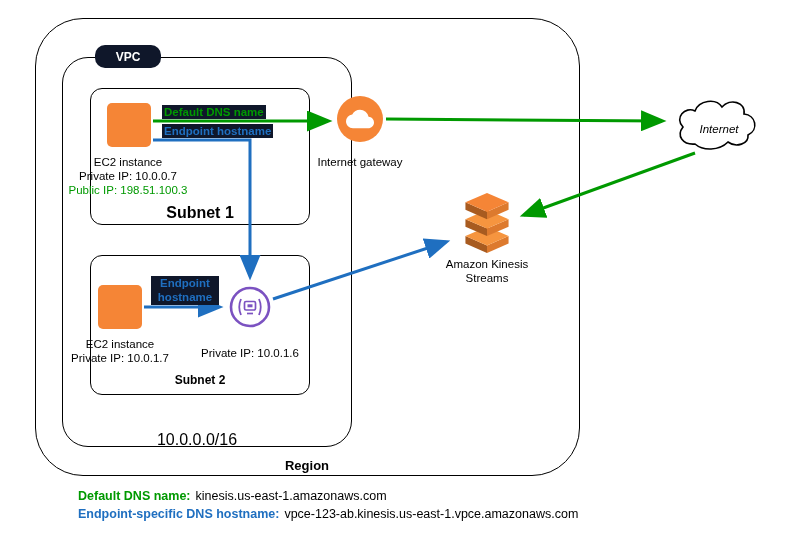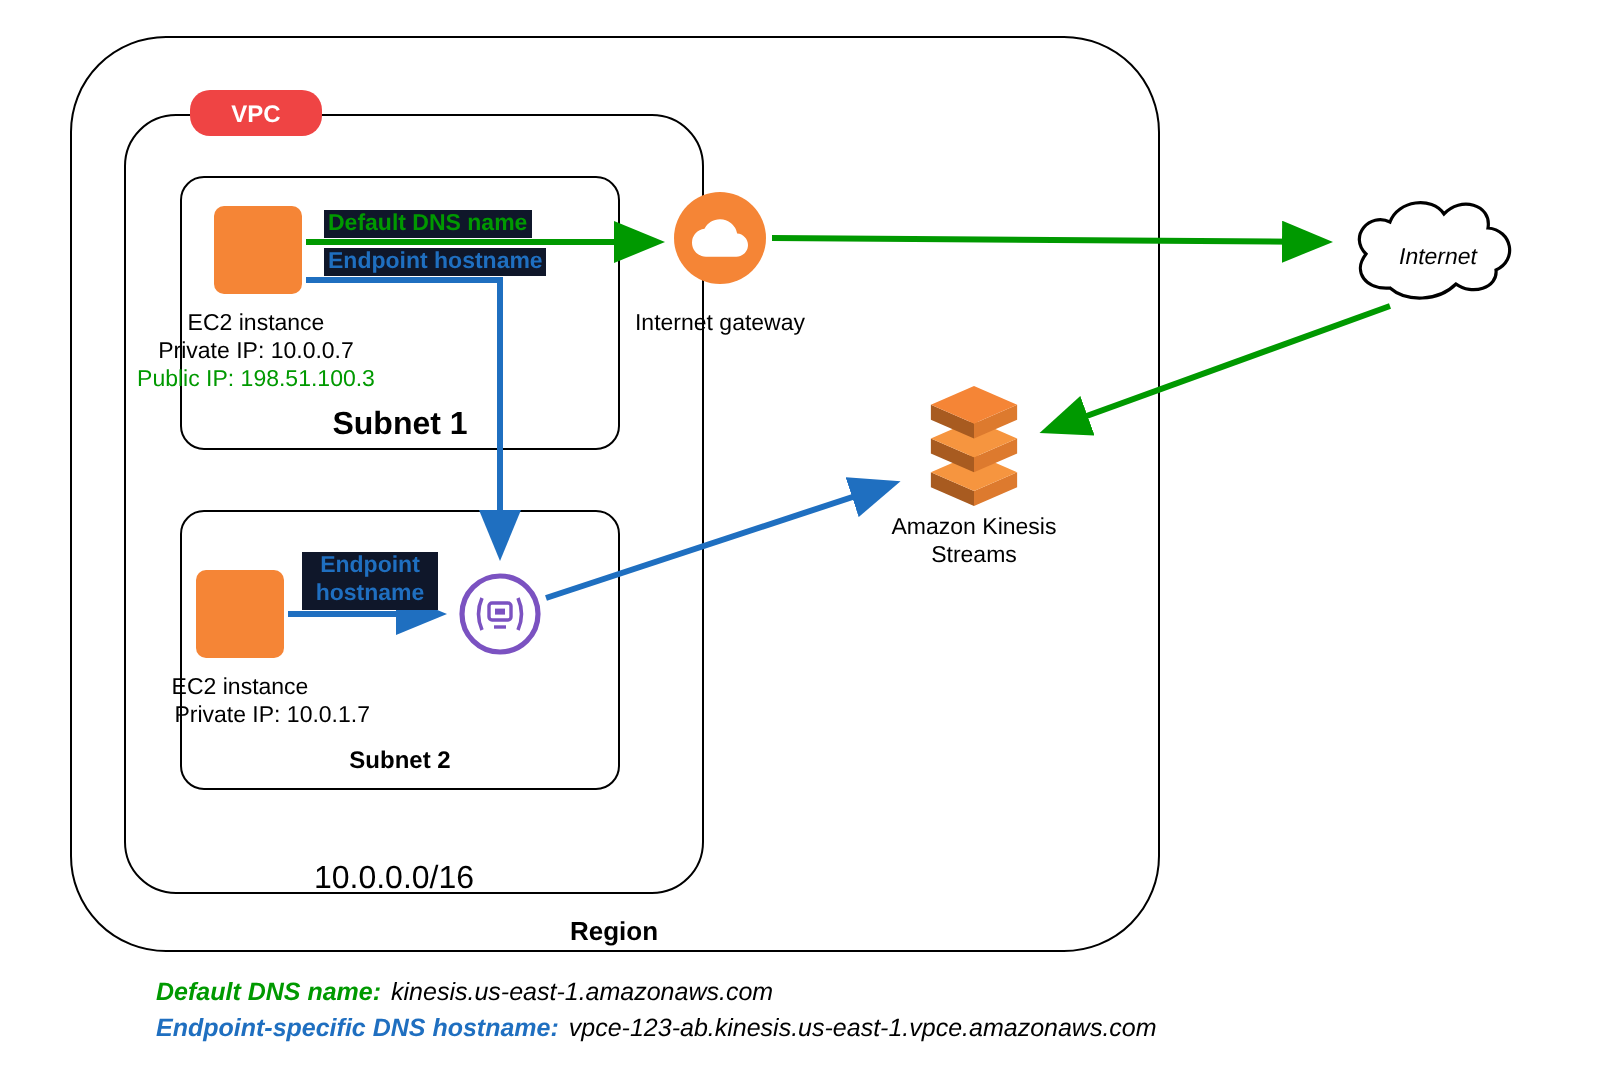--- a/index.html
+++ b/index.html
@@ -14,23 +14,23 @@
   .subnet{border-radius:12px;}
   .lbl{font-size:11.5px;line-height:1.25;text-align:center;white-space:nowrap;}
   .lbl-wrap{white-space:normal;}
   .bold{font-weight:bold;}
   .green{color:#009900;}
   .blue{color:#1F6FC0;}
   .onwhite{background:#0f172a;padding:0 2px;}
   .ec2-icon{width:44px;height:44px;background:#F58536;border-radius:5px;}
   .igw-circle{width:46px;height:46px;border-radius:50%;background:#F58536;
     display:flex;align-items:center;justify-content:center;}
-  .vpc-tab{width:66px;height:23px;background:#ef4444;border-radius:10px;
+  .vpc-tab{width:66px;height:23px;background:#0f172a;border-radius:10px;
     color:#fff;font-weight:bold;font-size:12px;display:flex;align-items:center;justify-content:center;}
-  .legend-line{font-size:12.5px;white-space:nowrap;font-style:italic;}
+  .legend-line{font-size:12.5px;white-space:nowrap;}
   .legend-line .val{margin-left:5px;color:#000;font-weight:normal;}
   svg{display:block;}
   .arrows{pointer-events:none;}
 </style>
 </head>
 <body>
 
 <div class="canvas">
 
   <div class="abs box region" style="left:35px;top:18px;width:545px;height:458px;"></div>
@@ -101,32 +101,33 @@
 
     <polygon points="9,14 32,24 32,32 9,22" fill="#A85B20"></polygon>
     <polygon points="32,24 55,14 55,22 32,32" fill="#DD7A2E"></polygon>
     <polygon points="32,4 55,14 32,24 9,14" fill="#F58536"></polygon>
   </svg>
   <div class="abs lbl" style="left:427px;top:257px;width:120px;">Amazon Kinesis</div>
   <div class="abs lbl" style="left:427px;top:271px;width:120px;">Streams</div>
 
   <div class="abs ec2-icon" style="left:98px;top:285px;"></div>
   <div class="abs lbl" style="left:60px;top:337px;width:120px;">EC2 instance</div>
-  <div class="abs lbl" style="left:55px;top:351px;width:130px;text-align:right;">Private IP: 10.0.1.7</div>
+  <div class="abs lbl" style="left:55px;top:351px;width:130px;">Private IP: 10.0.1.7</div>
 
   <div class="abs lbl lbl-wrap bold blue onwhite" style="left:151px;top:276px;width:64px;">Endpoint hostname</div>
 
   <svg class="abs" style="left:228px;top:285px;" width="44" height="44" viewBox="0 0 44 44">
     <circle cx="22" cy="22" r="19" fill="#fff" stroke="#7B52C1" stroke-width="2.6"></circle>
     <path d="M13,14 q-3.5,8 0,16" fill="none" stroke="#7B52C1" stroke-width="1.8"></path>
     <path d="M31,14 q3.5,8 0,16" fill="none" stroke="#7B52C1" stroke-width="1.8"></path>
     <rect x="16.5" y="16.5" width="11" height="8.5" rx="1.5" fill="none" stroke="#7B52C1" stroke-width="1.7"></rect>
     <rect x="19.5" y="19.3" width="5" height="3" fill="#7B52C1"></rect>
     <line x1="19" y1="28.5" x2="25" y2="28.5" stroke="#7B52C1" stroke-width="1.7"></line>
   </svg>
+  <div class="abs lbl" style="left:185px;top:346px;width:130px;">Private IP: 10.0.1.6</div>
 
   <div class="abs legend-line" style="left:78px;top:489px;">
     <span class="bold green">Default DNS name:</span><span class="val">kinesis.us-east-1.amazonaws.com</span>
   </div>
   <div class="abs legend-line" style="left:78px;top:507px;">
     <span class="bold blue">Endpoint-specific DNS hostname:</span><span class="val">vpce-123-ab.kinesis.us-east-1.vpce.amazonaws.com</span>
   </div>
 
 </div>
 

